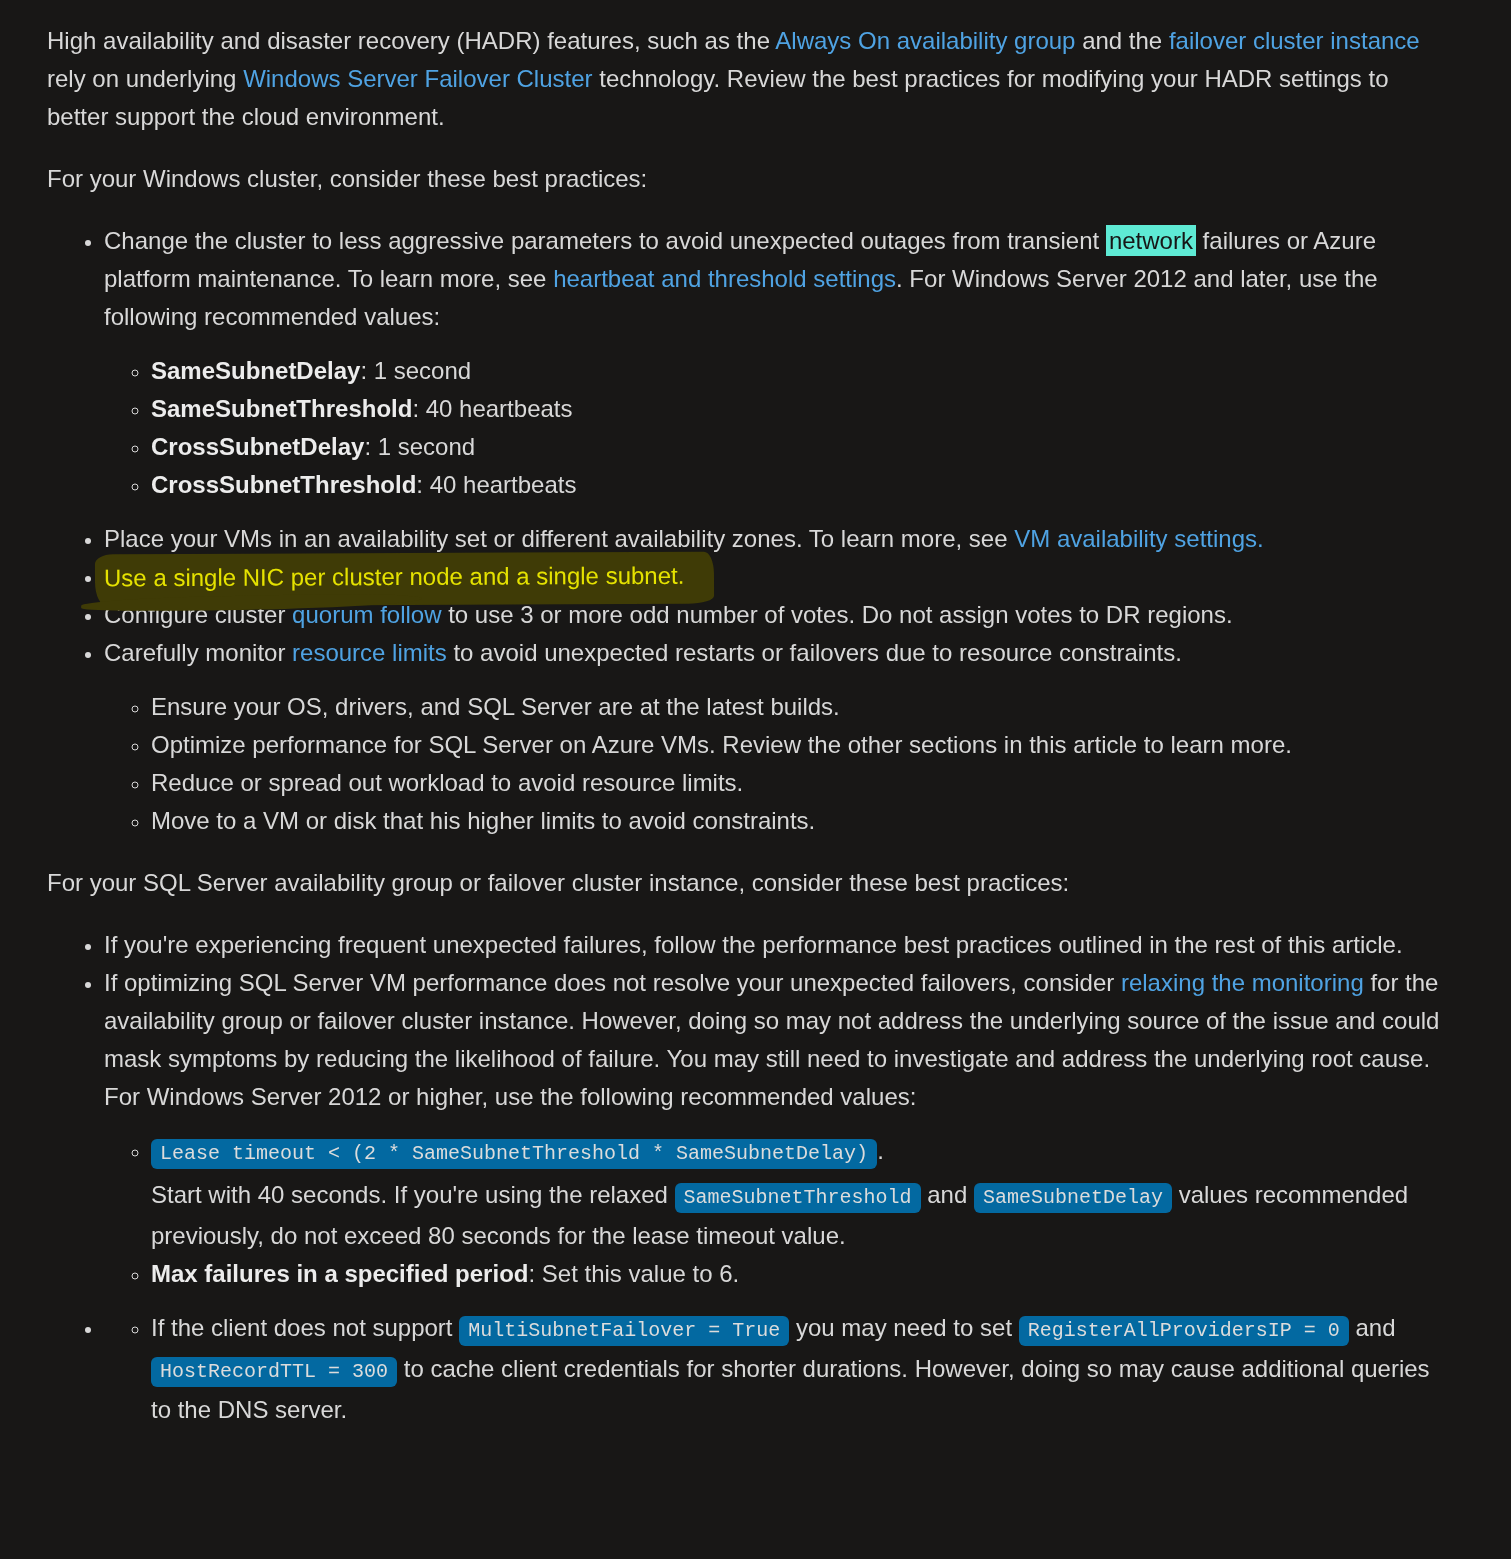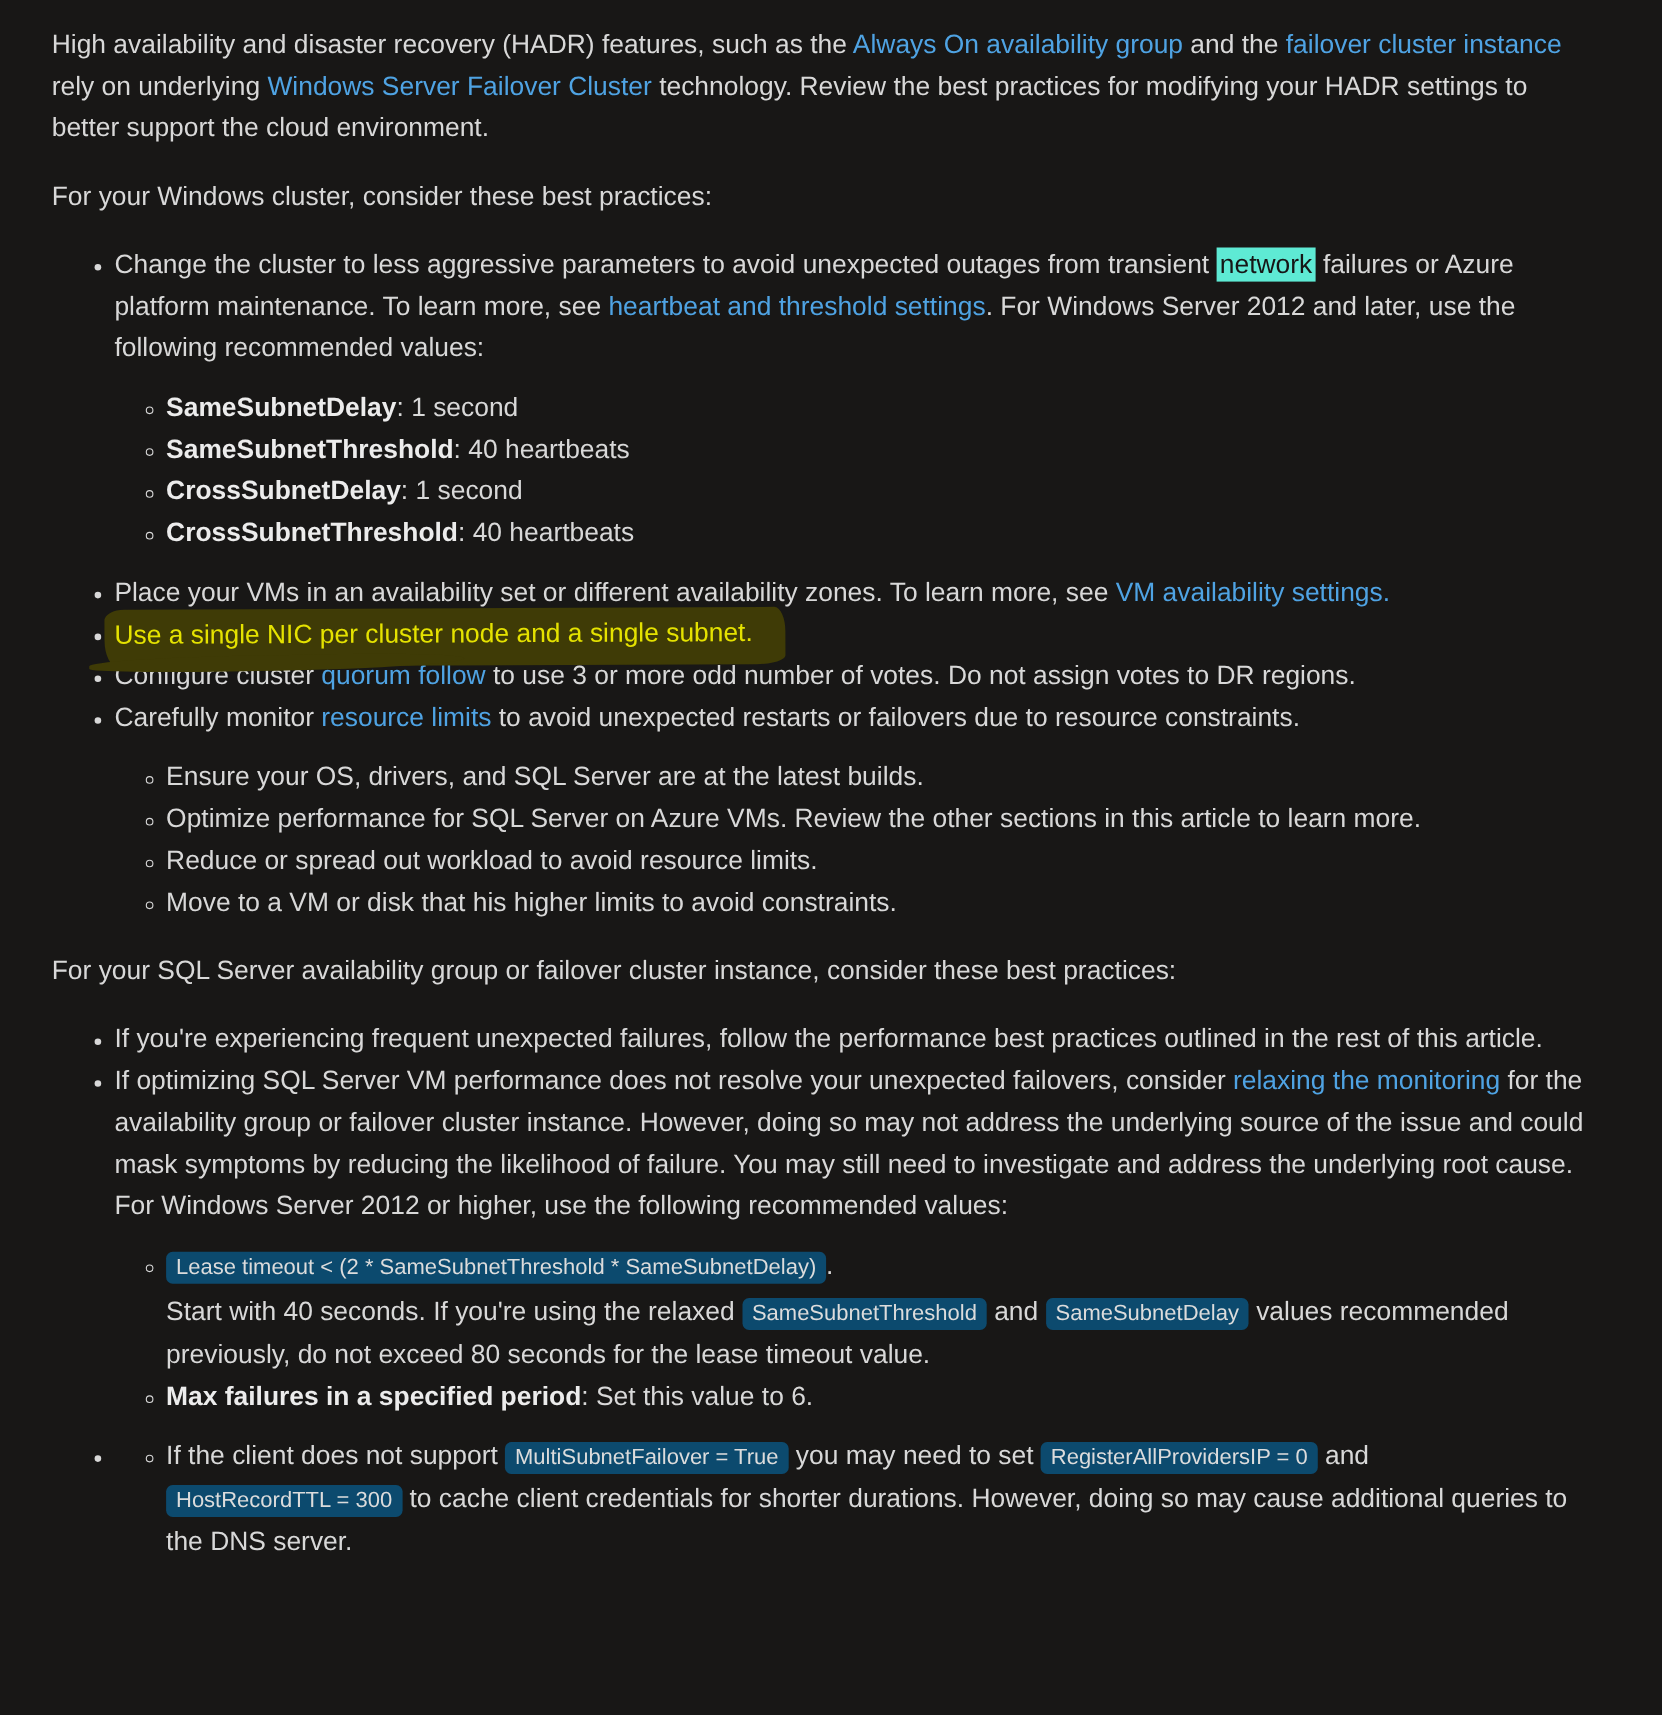--- a/index.html
+++ b/index.html
@@ -30,23 +30,23 @@
   ul.l2{margin:16px;padding:0 0 0 31px;list-style:circle outside;}
   li{margin:0;}
   li::marker{color:#d8d8d8;font-size:20px;}
   .li-line{display:block;}
   .code-line{margin:3px 0 3px 0;}
   
   .run.t{color:#d8d8d8;}
   .run.b{font-weight:700;color:#ececec;}
   a.run.link{color:#4fa3e3;text-decoration:none;cursor:pointer;}
   .run.code{
-    font-family:Liberation Sans, sans-serif;
+    font-family:Liberation Mono, monospace;
     font-size:20px;
-    background:#0c4a6e;
+    background:#0369a1;
     color:#dcdcdc;
     padding:3px 9px 4px 9px;
     border-radius:6px;
     white-space:nowrap;
   }
   .run.hl{
     background:#5eead4;
     color:#161616;
     padding:2px 3px;
   }

